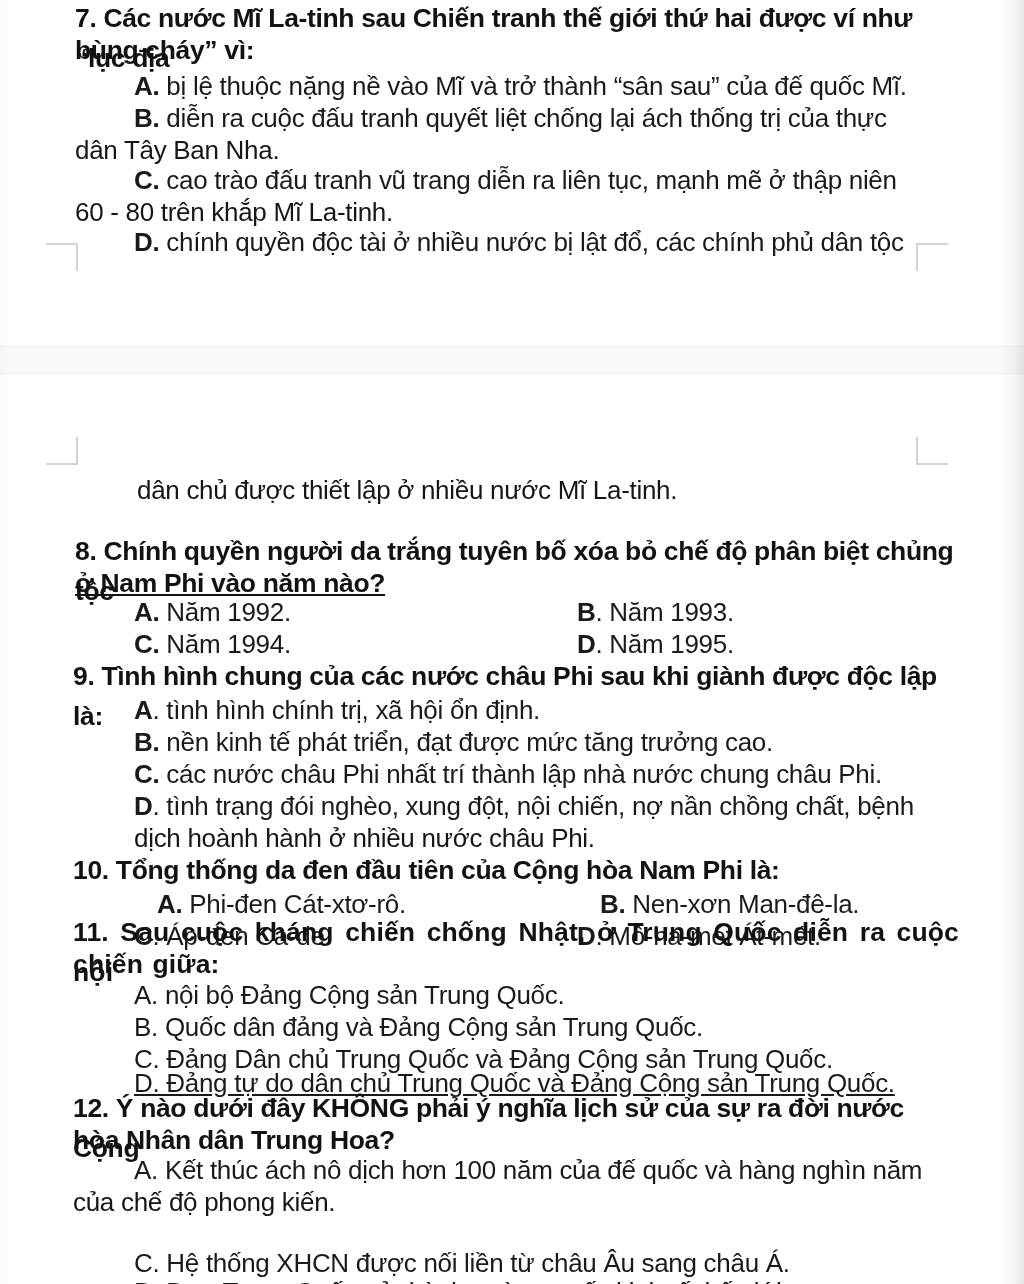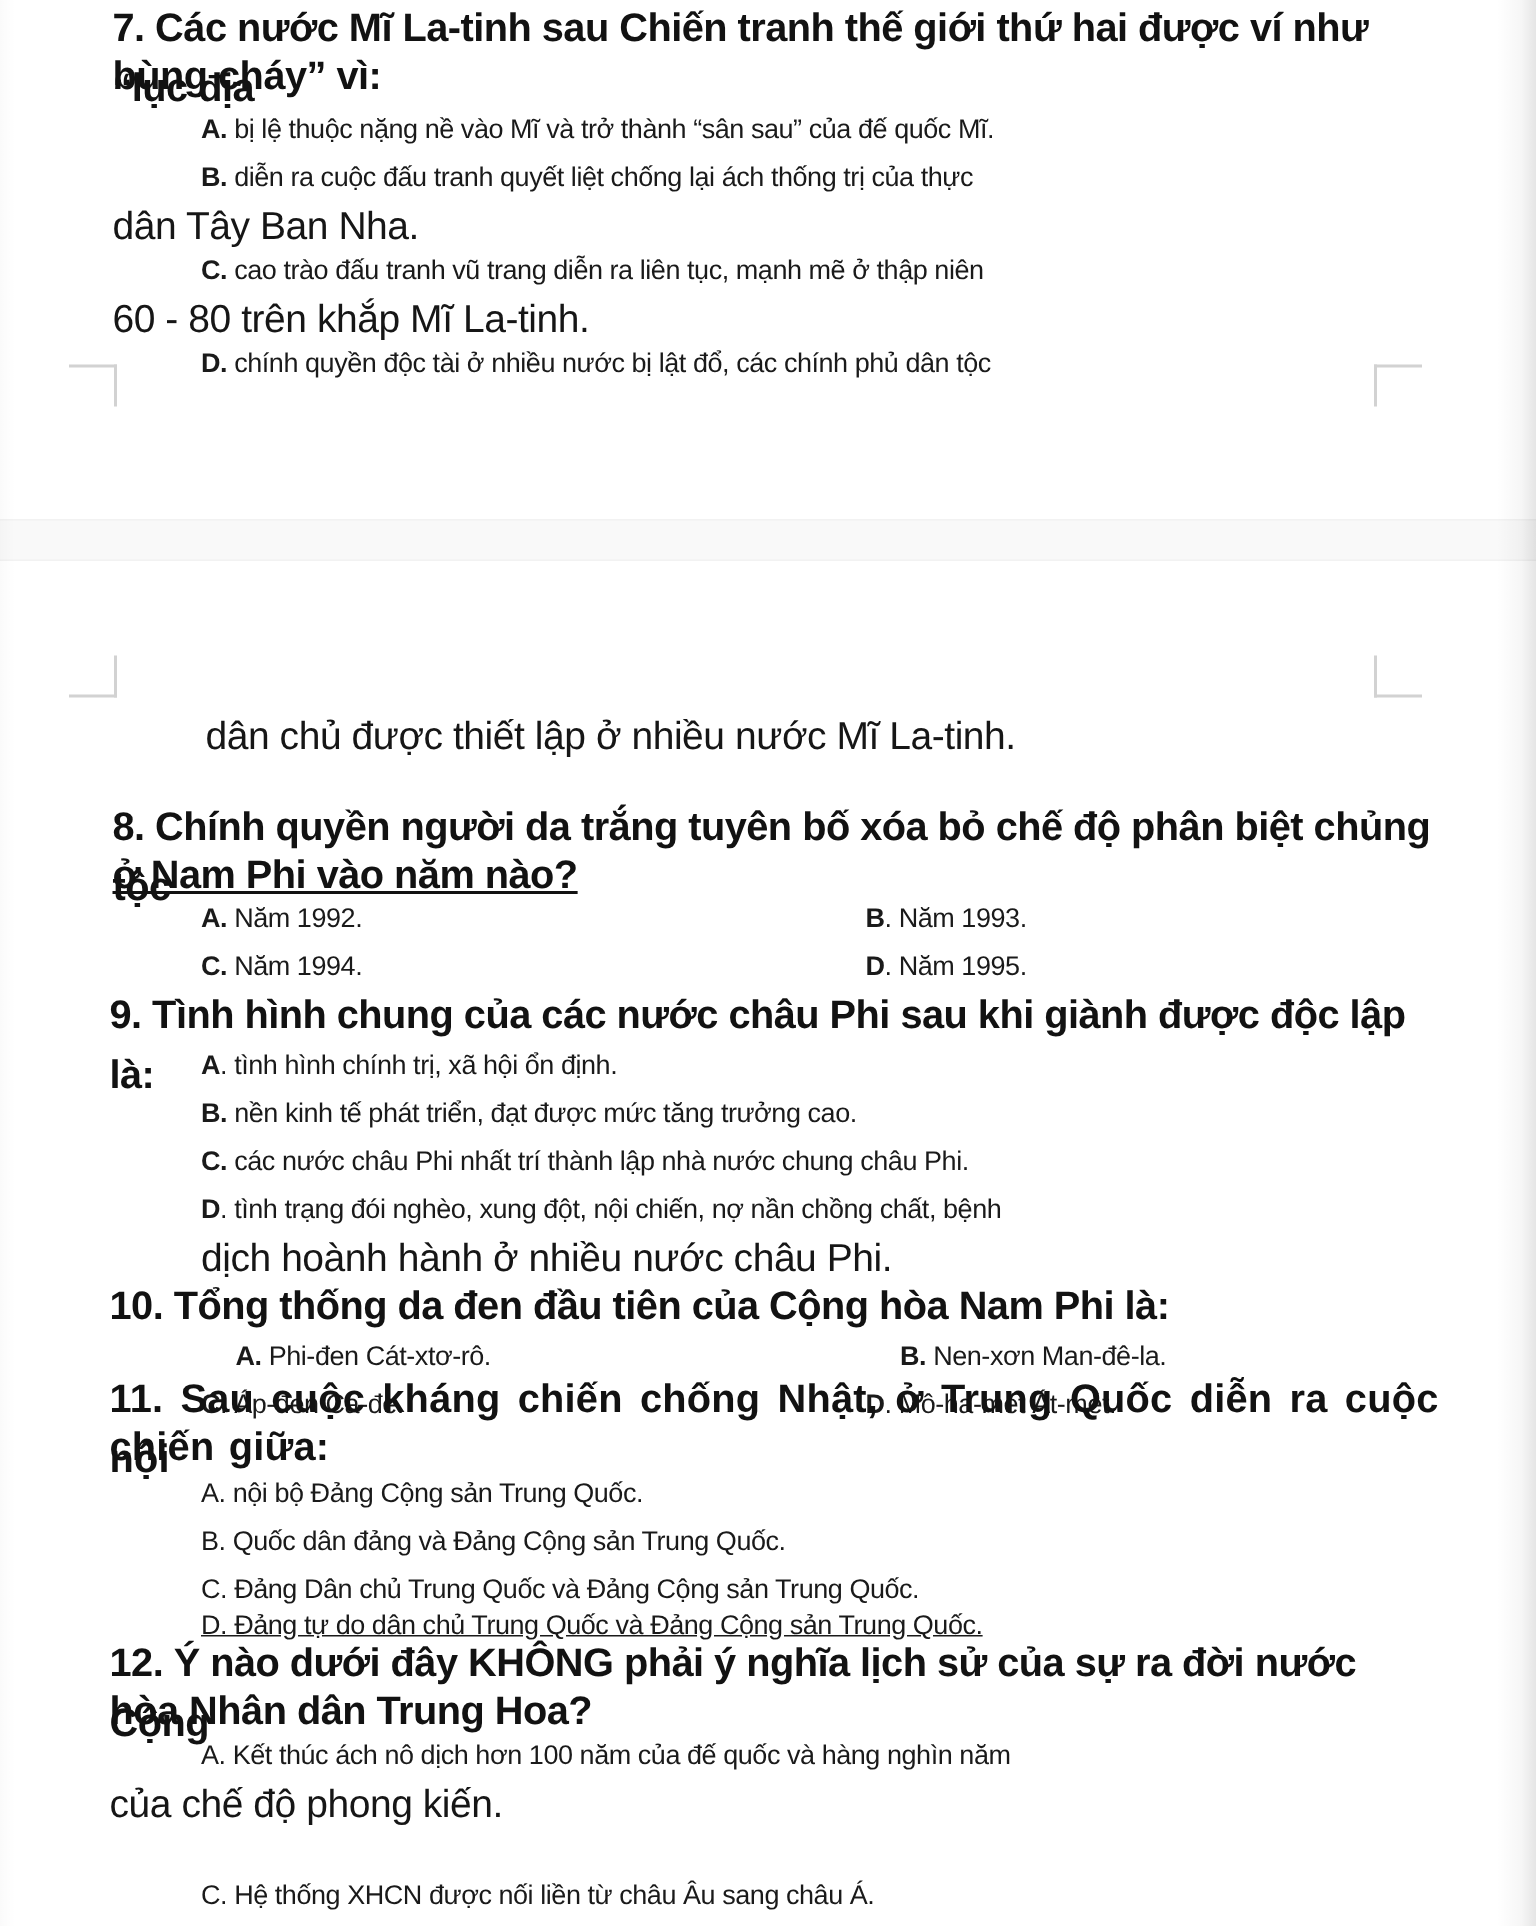--- a/index.html
+++ b/index.html
@@ -110,21 +110,21 @@
     text-align: justify;
     text-align-last: left;
   }
   .q-stem.wide {
     letter-spacing: 0.15px;
     word-spacing: 2px;
   }
 
   
   .opt {
-    font-size: 18px;
+    font-size: 26px;
     line-height: 40px;
     letter-spacing: -0.3px;
     font-weight: normal;
     color: #1a1a1a;
   }
   .opt .lbl { font-weight: bold; }
 
   
   .opt-row {
     position: absolute;

